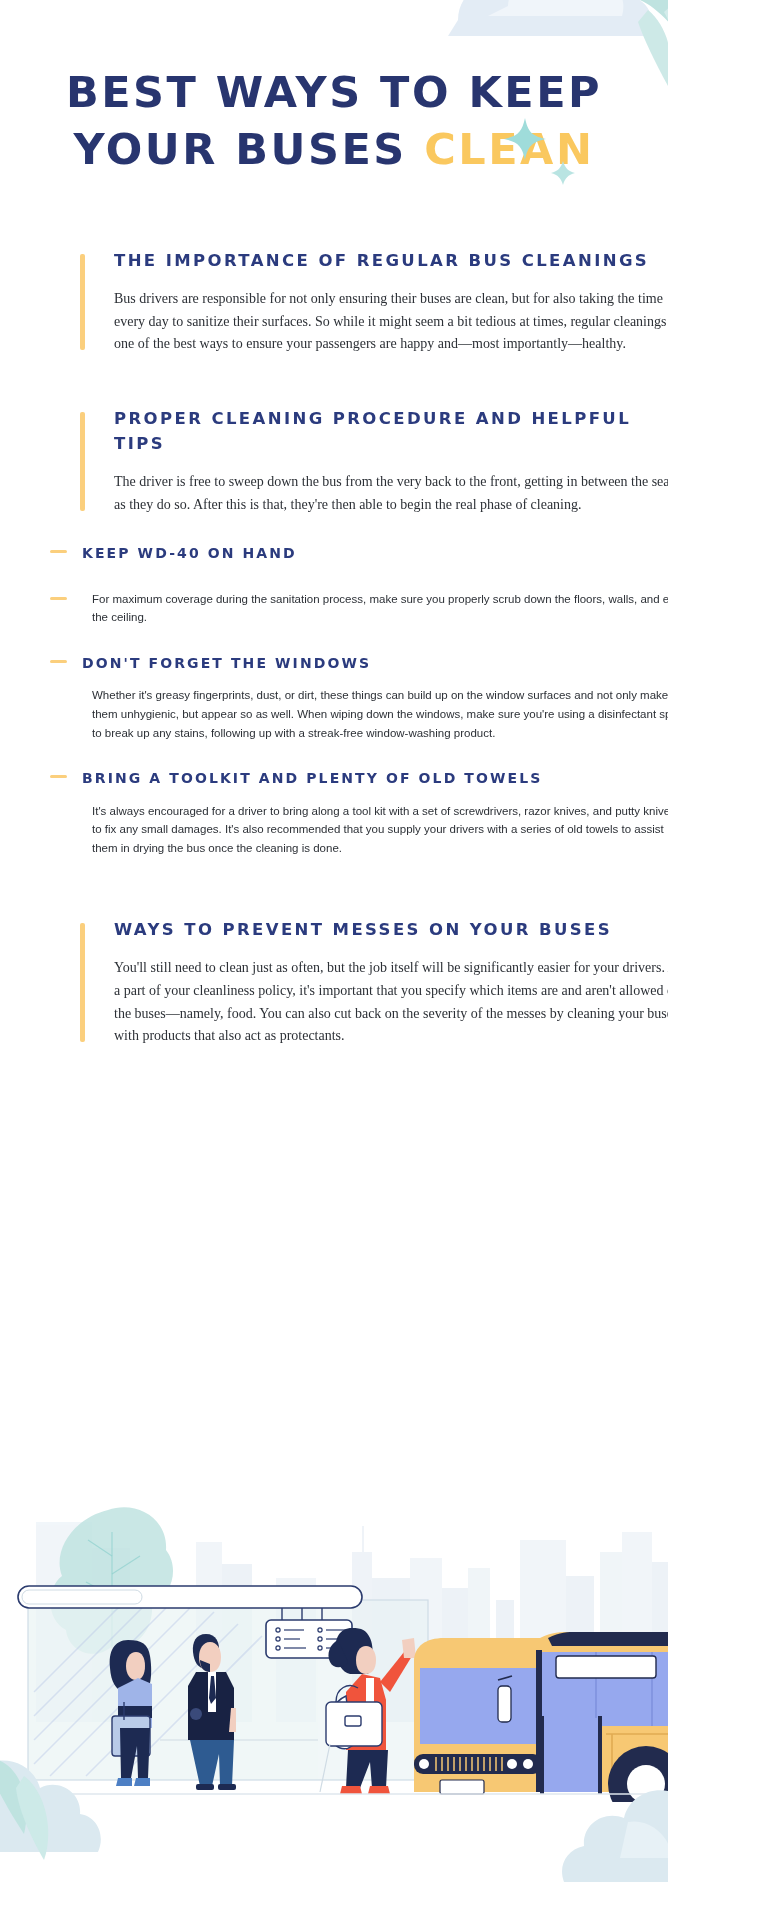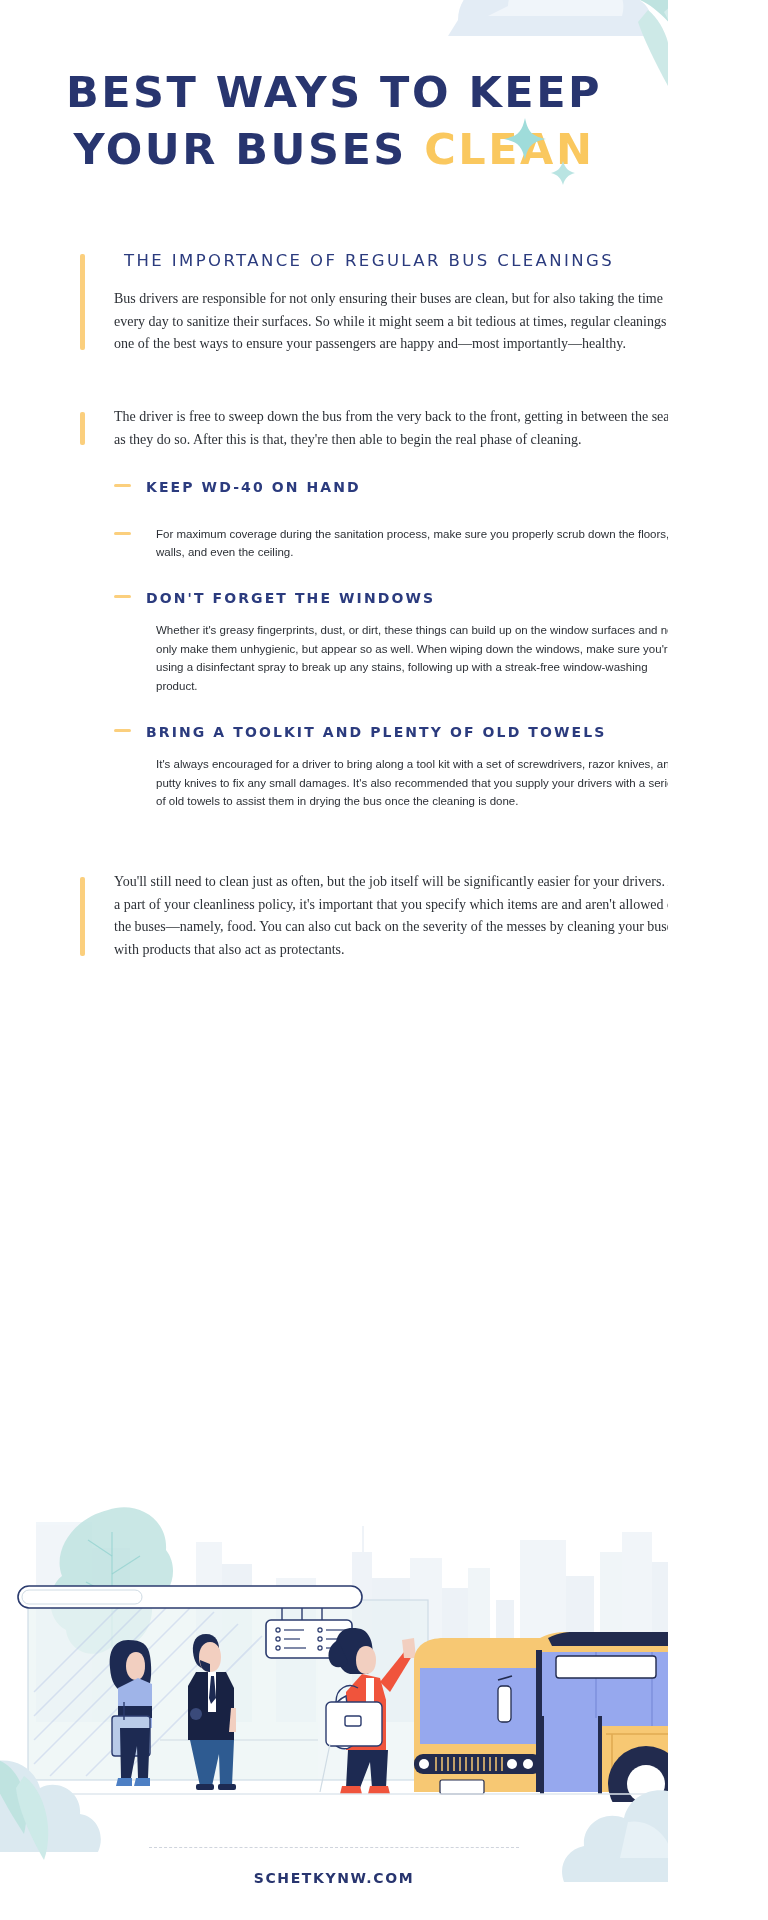--- a/index.html
+++ b/index.html
@@ -55,28 +55,27 @@
     left: 80px;
     top: 6px;
     bottom: 6px;
     width: 5px;
     background: #fbcf7d;
     border-radius: 2px;
   }
 
   .sec-heading {
     font-family: "DejaVu Sans", sans-serif;
-    font-weight: normal;
+    font-weight: bold;
     font-size: 16.5px;
     letter-spacing: 2.4px;
     color: #2b3b7e;
     line-height: 1.52;
     text-transform: uppercase;
     margin-bottom: 15px;
-    margin-left: 10px;
   }
   .sec-body {
     font-size: 14px;
     line-height: 1.62;
     color: #2c3036;
     font-family: Liberation Serif, serif;
   }
 
   
   .subs { margin-top: 26px; padding-left: 18px; }
@@ -164,24 +163,25 @@
     <div class="section">
       <div class="bar"></div>
       <div class="sec-heading">THE IMPORTANCE OF REGULAR BUS CLEANINGS</div>
       <div class="sec-body">Bus drivers are responsible for not only ensuring their buses are clean, but for also taking the time every day to sanitize their surfaces. So while it might seem a bit tedious at times, regular cleanings are one of the best ways to ensure your passengers are happy and—most importantly—healthy.</div>
     </div>
 
     <div class="gap-lg"></div>
 
     <div class="section">
       <div class="bar"></div>
+      <div class="sec-heading">PROPER CLEANING PROCEDURE AND HELPFUL TIPS</div>
       <div class="sec-body">The driver is free to sweep down the bus from the very back to the front, getting in between the seats as they do so. After this is that, they're then able to begin the real phase of cleaning.</div>
     </div>
 
-    <div class="subs" style="padding-left:114px;padding-right:80px;">
+    <div class="subs" style="padding-left:50px;padding-right:80px;">
 
       <div class="sub">
         <div class="dash"></div>
         <div class="sub-heading">KEEP WD-40 ON HAND</div>
       </div>
 
       <div class="sub">
         <div class="dash"></div>
         <div class="sub-body">For maximum coverage during the sanitation process, make sure you properly scrub down the floors, walls, and even the ceiling.</div>
       </div>
@@ -197,20 +197,21 @@
         <div class="sub-heading">BRING A TOOLKIT AND PLENTY OF OLD TOWELS</div>
         <div class="sub-body">It's always encouraged for a driver to bring along a tool kit with a set of screwdrivers, razor knives, and putty knives to fix any small damages. It's also recommended that you supply your drivers with a series of old towels to assist them in drying the bus once the cleaning is done.</div>
       </div>
 
     </div>
 
     <div class="gap-md"></div>
 
     <div class="section">
       <div class="bar"></div>
+      <div class="sec-heading">WAYS TO PREVENT MESSES ON YOUR BUSES</div>
       <div class="sec-body">You'll still need to clean just as often, but the job itself will be significantly easier for your drivers. As a part of your cleanliness policy, it's important that you specify which items are and aren't allowed on the buses—namely, food. You can also cut back on the severity of the messes by cleaning your buses with products that also act as protectants.</div>
     </div>
 
   </div>
 
   <svg class="illu" viewBox="0 0 768 310" preserveAspectRatio="xMidYMax meet">
 
     <g opacity="0.55">
       <rect x="36" y="30" width="56" height="200" fill="#e6eef5"></rect>
       <rect x="92" y="56" width="38" height="174" fill="#dfe9f2"></rect>
@@ -381,18 +382,14 @@
     <path d="M6 40 C28 22 62 30 70 58 C88 48 112 62 110 84 C126 86 136 104 128 122 L0 122 Z" fill="#dbe9f0"></path>
     <path d="M28 30 C50 38 62 70 54 104 C42 86 26 58 20 42 Z" fill="#bfe3e0"></path>
     <path d="M54 46 C76 62 84 102 74 130 C60 106 48 78 46 58 Z" fill="#cdeae8"></path>
   </svg>
 
   <svg class="deco deco-br" viewBox="0 0 200 160">
     <path d="M196 38 C174 22 142 32 136 58 C116 50 94 64 96 86 C78 90 70 106 76 122 L200 122 Z" fill="#dbe9f0"></path>
     <path d="M140 62 C160 58 182 74 184 98 L132 98 Z" fill="#e7f1f6"></path>
   </svg>
 
-  <div class="footer">
-    <div class="divider"></div>
-    <div class="footer-text">SCHETKYNW.COM</div>
-  </div>
 
 </div>
 
 </body></html>

